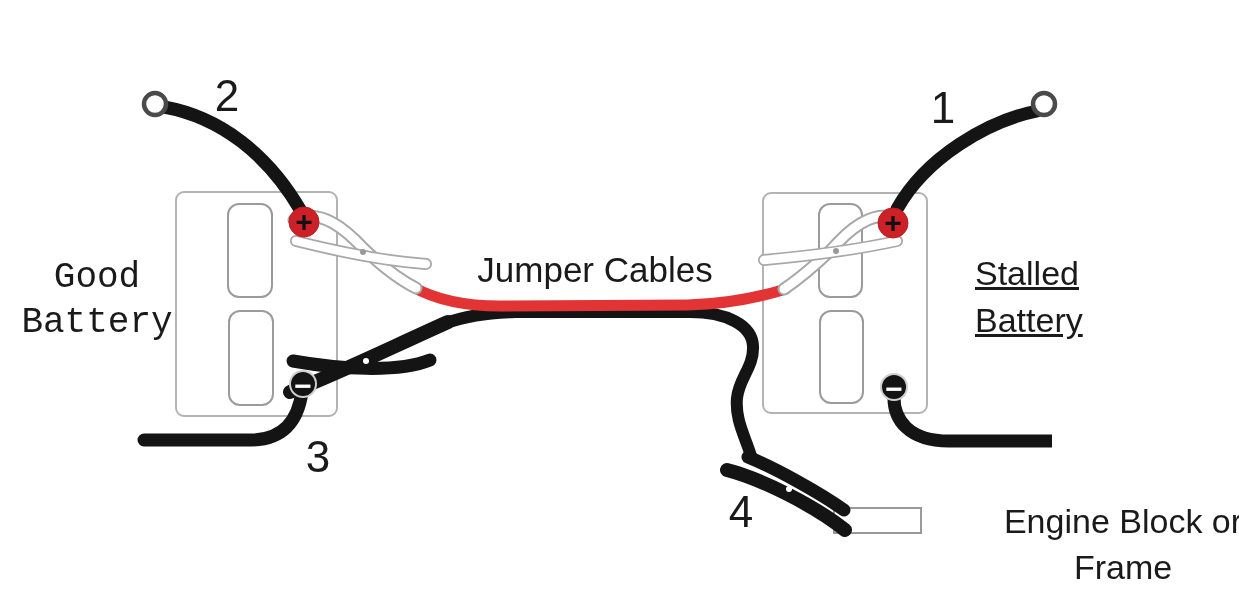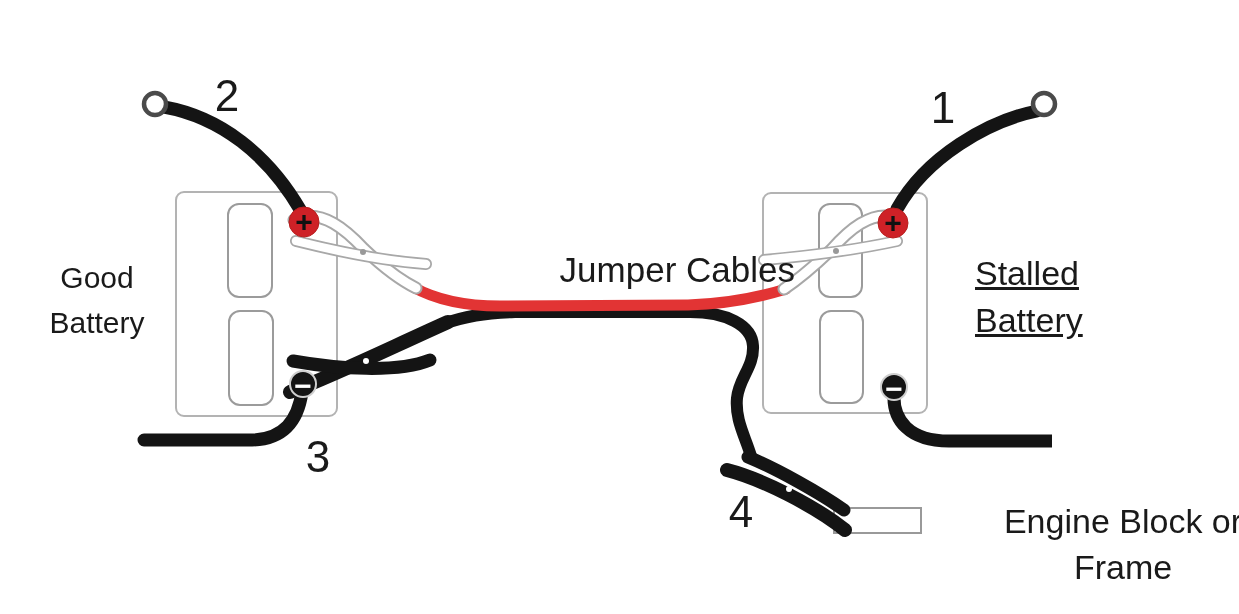--- a/index.html
+++ b/index.html
@@ -1,21 +1,21 @@
 <!DOCTYPE html>
 <html><head>
 <meta charset="utf-8">
 <style>
   html,body{margin:0;padding:0;background:#ffffff;}
   #stage{position:relative;width:1239px;height:614px;background:#ffffff;overflow:hidden;
          font-family:"Liberation Sans",sans-serif;}
   #stage svg{position:absolute;left:0;top:0;}
   .lbl{position:absolute;color:#1a1a1a;white-space:pre-line;}
-  .lbl-title{left:395px;top:250px;width:400px;text-align:right;font-size:35px;}
-  .lbl-good{left:18px;top:255px;width:158px;text-align:center;font-size:30px;line-height:45px;}
+  .lbl-title{left:395px;top:250px;width:400px;text-align:center;font-size:35px;}
+  .lbl-good{left:18px;top:255px;width:158px;text-align:center;font-size:36px;line-height:45px;font-family:Liberation Mono, monospace;}
   .lbl-stalled{left:975px;top:250px;font-size:34px;line-height:47px;text-align:left;text-decoration:underline;}
   .lbl-engine{left:972px;top:498px;width:302px;text-align:center;font-size:34px;line-height:46px;}
   .digit{position:absolute;width:40px;text-align:center;font-size:44px;line-height:44px;color:#1a1a1a;}
   .d1{left:923px;top:86px;}
   .d2{left:207px;top:74px;}
   .d3{left:298px;top:435px;}
   .d4{left:721px;top:490px;}
   .sym{font-family:"Liberation Sans",sans-serif;font-weight:bold;font-size:30px;}
 </style>
 </head>

